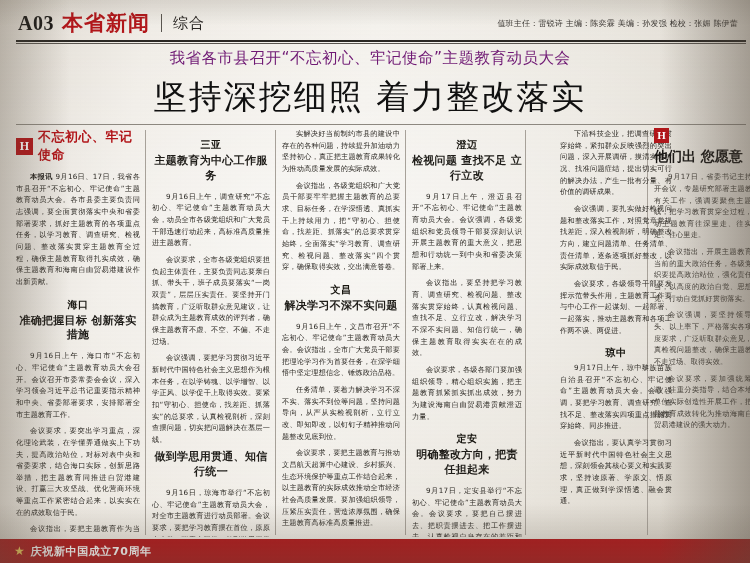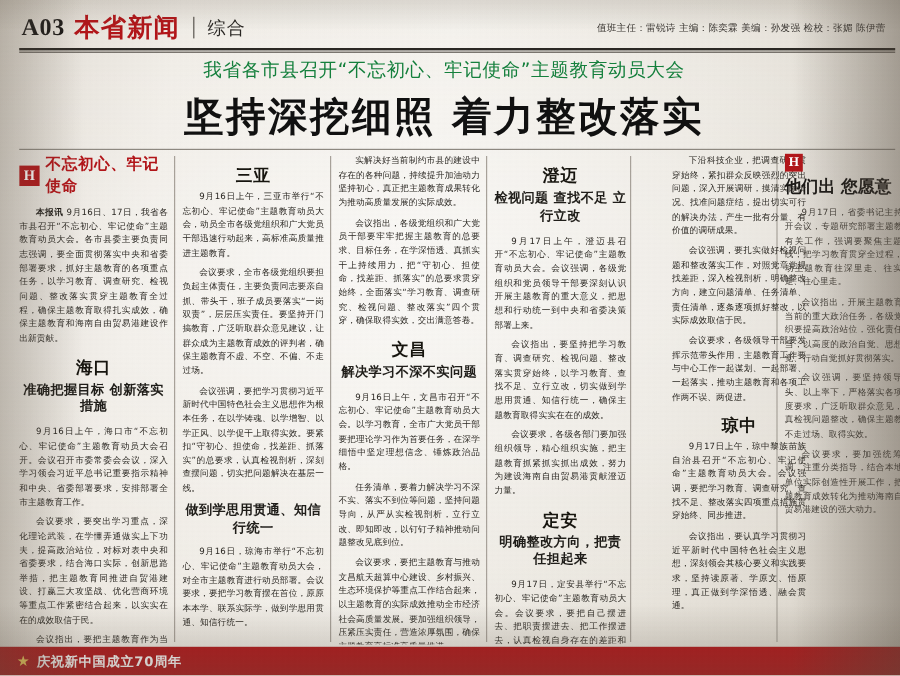--- a/index.html
+++ b/index.html
@@ -110,29 +110,29 @@
   }
 
   
   .headline-wrap {
     position: absolute;
     left: 120px; top: 48px; width: 500px;
     text-align: center;
   }
   .shoulder {
     font-size: 15.5px;
-    color: #15803d;
+    color: #701a75;
     letter-spacing: .5px;
     font-family: "DejaVu Sans", sans-serif;
     white-space: nowrap;
   }
   .main-headline {
     margin-top: 6px;
     font-size: 33px;
-    font-weight: bold;
+    font-weight: normal;
     color: #111;
     letter-spacing: 2px;
     font-family: "DejaVu Sans", sans-serif;
     white-space: nowrap;
   }
   .rule-under-head {
     position: absolute;
     left: 16px; right: 4px; top: 124px;
     height: 1px;
     background: #8d8880;
@@ -186,21 +186,21 @@
     font-family: "Liberation Serif", serif;
   }
   .kicker-text {
     font-size: 13px;
     font-weight: bold;
     color: #b2161a;
     letter-spacing: .5px;
   }
   .sub-head {
     text-align: center;
-    font-size: 14px;
+    font-size: 10px;
     font-weight: bold;
     color: #17150f;
     margin: 10px 0 2px;
     letter-spacing: .6px;
     font-family: Liberation Mono, monospace;
   }
   .sub-head-2 {
     text-align: center;
     font-size: 11px;
     font-weight: bold;
@@ -305,43 +305,44 @@
       <p class="body indent"><span class="lead-tag">本报讯</span><span> 9月16日、17日，我省各市县召开“不忘初心、牢记使命”主题教育动员大会。各市县委主要负责同志强调，要全面贯彻落实中央和省委部署要求，抓好主题教育的各项重点任务，以学习教育、调查研究、检视问题、整改落实贯穿主题教育全过程，确保主题教育取得扎实成效，确保主题教育和海南自由贸易港建设作出新贡献。</span></p>
       <div class="sub-head">海口</div>
       <div class="sub-head-2">准确把握目标  创新落实措施</div>
       <p class="body indent">9月16日上午，海口市“不忘初心、牢记使命”主题教育动员大会召开。会议召开市委常委会会议，深入学习领会习近平总书记重要指示精神和中央、省委部署要求，安排部署全市主题教育工作。</p>
       <p class="body indent">会议要求，要突出学习重点，深化理论武装，在学懂弄通做实上下功夫，提高政治站位，对标对表中央和省委要求，结合海口实际，创新思路举措，把主题教育同推进自贸港建设、打赢三大攻坚战、优化营商环境等重点工作紧密结合起来，以实实在在的成效取信于民。</p>
       <p class="body indent">会议指出，要把主题教育作为当前重要政治任务抓紧抓实，领导干部要以上率下，带头深入基层调研，带头检视剖析问题，带头整改落实，带头为群众办实事、解难题，推动主题教育高质量开展。要加强组织领导，强化统筹协调，确保主题教育各项任务落到实处、见到实效。</p>
     </div>
 
     <div class="col c2">
       <div class="sub-head">三亚</div>
-      <p class="body indent">9月16日上午，三亚市举行“不忘初心、牢记使命”主题教育动员大会，动员全市各级党组织和广大党员干部迅速行动起来，高标准高质量推进主题教育。</p>
+      <div class="sub-head-2">主题教育为中心工作服务</div>
+      <p class="body indent">9月16日上午，调查研究“不忘初心、牢记使命”主题教育动员大会，动员全市各级党组织和广大党员干部迅速行动起来，高标准高质量推进主题教育。</p>
       <p class="body indent">会议要求，全市各级党组织要担负起主体责任，主要负责同志要亲自抓、带头干，班子成员要落实“一岗双责”，层层压实责任。要坚持开门搞教育，广泛听取群众意见建议，让群众成为主题教育成效的评判者，确保主题教育不虚、不空、不偏、不走过场。</p>
       <p class="body indent">会议强调，要把学习贯彻习近平新时代中国特色社会主义思想作为根本任务，在以学铸魂、以学增智、以学正风、以学促干上取得实效。要紧扣“守初心、担使命，找差距、抓落实”的总要求，认真检视剖析，深刻查摆问题，切实把问题解决在基层一线。</p>
       <div class="sub-head-2">做到学思用贯通、知信行统一</div>
       <p class="body indent">9月16日，琼海市举行“不忘初心、牢记使命”主题教育动员大会，对全市主题教育进行动员部署。会议要求，要把学习教育摆在首位，原原本本学、联系实际学，做到学思用贯通、知信行统一。</p>
 
     </div>
 
     <div class="col c3">
       <p class="body indent">实解决好当前制约市县的建设中存在的各种问题，持续提升加油动力坚持初心，真正把主题教育成果转化为推动高质量发展的实际成效。</p>
       <p class="body indent">会议指出，各级党组织和广大党员干部要牢牢把握主题教育的总要求、目标任务，在学深悟透、真抓实干上持续用力，把“守初心、担使命，找差距、抓落实”的总要求贯穿始终，全面落实“学习教育、调查研究、检视问题、整改落实”四个贯穿，确保取得实效，交出满意答卷。</p>
       <div class="sub-head">文昌</div>
       <div class="sub-head-2">解决学习不深不实问题</div>
-      <p class="body indent">9月16日上午，文昌市召开“不忘初心、牢记使命”主题教育动员大会。以学习教育，全市广大党员干部要把理论学习作为首要任务，在深学细悟中坚定理想信念、锤炼政治品格。</p>
+      <p class="body indent">9月16日上午，文昌市召开“不忘初心、牢记使命”主题教育动员大会。会议指出，全市广大党员干部要把理论学习作为首要任务，在深学细悟中坚定理想信念、锤炼政治品格。</p>
       <p class="body indent">任务清单，要着力解决学习不深不实、落实不到位等问题，坚持问题导向，从严从实检视剖析，立行立改、即知即改，以钉钉子精神推动问题整改见底到位。</p>
       <p class="body indent">会议要求，要把主题教育与推动文昌航天超算中心建设、乡村振兴、生态环境保护等重点工作结合起来，以主题教育的实际成效推动全市经济社会高质量发展。要加强组织领导，压紧压实责任，营造浓厚氛围，确保主题教育高标准高质量推进。</p>
     </div>
 
     <div class="col c4">
       <div class="sub-head">澄迈</div>
       <div class="sub-head-2">检视问题  查找不足  立行立改</div>
       <p class="body indent">9月17日上午，澄迈县召开“不忘初心、牢记使命”主题教育动员大会。会议强调，各级党组织和党员领导干部要深刻认识开展主题教育的重大意义，把思想和行动统一到中央和省委决策部署上来。</p>
-      <p class="body indent">会议指出，要坚持把学习教育、调查研究、检视问题、整改落实贯穿始终，以学习教育、查找不足、立行立改，切实做到学思用贯通、知信行统一，确保主题教育取得实实在在的成效。</p>
+      <p class="body indent">会议指出，要坚持把学习教育、调查研究、检视问题、整改落实贯穿始终，认真检视问题、查找不足、立行立改，解决学习不深不实问题、知信行统一，确保主题教育取得实实在在的成效。</p>
       <p class="body indent">会议要求，各级各部门要加强组织领导，精心组织实施，把主题教育抓紧抓实抓出成效，努力为建设海南自由贸易港贡献澄迈力量。</p>
       <div class="sub-head">定安</div>
       <div class="sub-head-2">明确整改方向，把责任担起来</div>
       <p class="body indent">9月17日，定安县举行“不忘初心、牢记使命”主题教育动员大会。会议要求，要把自己摆进去、把职责摆进去、把工作摆进去，认真检视自身存在的差距和不足。</p>
 
     </div>
 
     <div class="col c5">
       <p class="body indent">下沿科技企业，把调查研究贯穿始终，紧扣群众反映强烈的突出问题，深入开展调研，摸清实际情况、找准问题症结，提出切实可行的解决办法，产生一批有分量、有价值的调研成果。</p>
       <p class="body indent">会议强调，要扎实做好检视问题和整改落实工作，对照党章党规找差距，深入检视剖析，明确整改方向，建立问题清单、任务清单、责任清单，逐条逐项抓好整改，以实际成效取信于民。</p>

